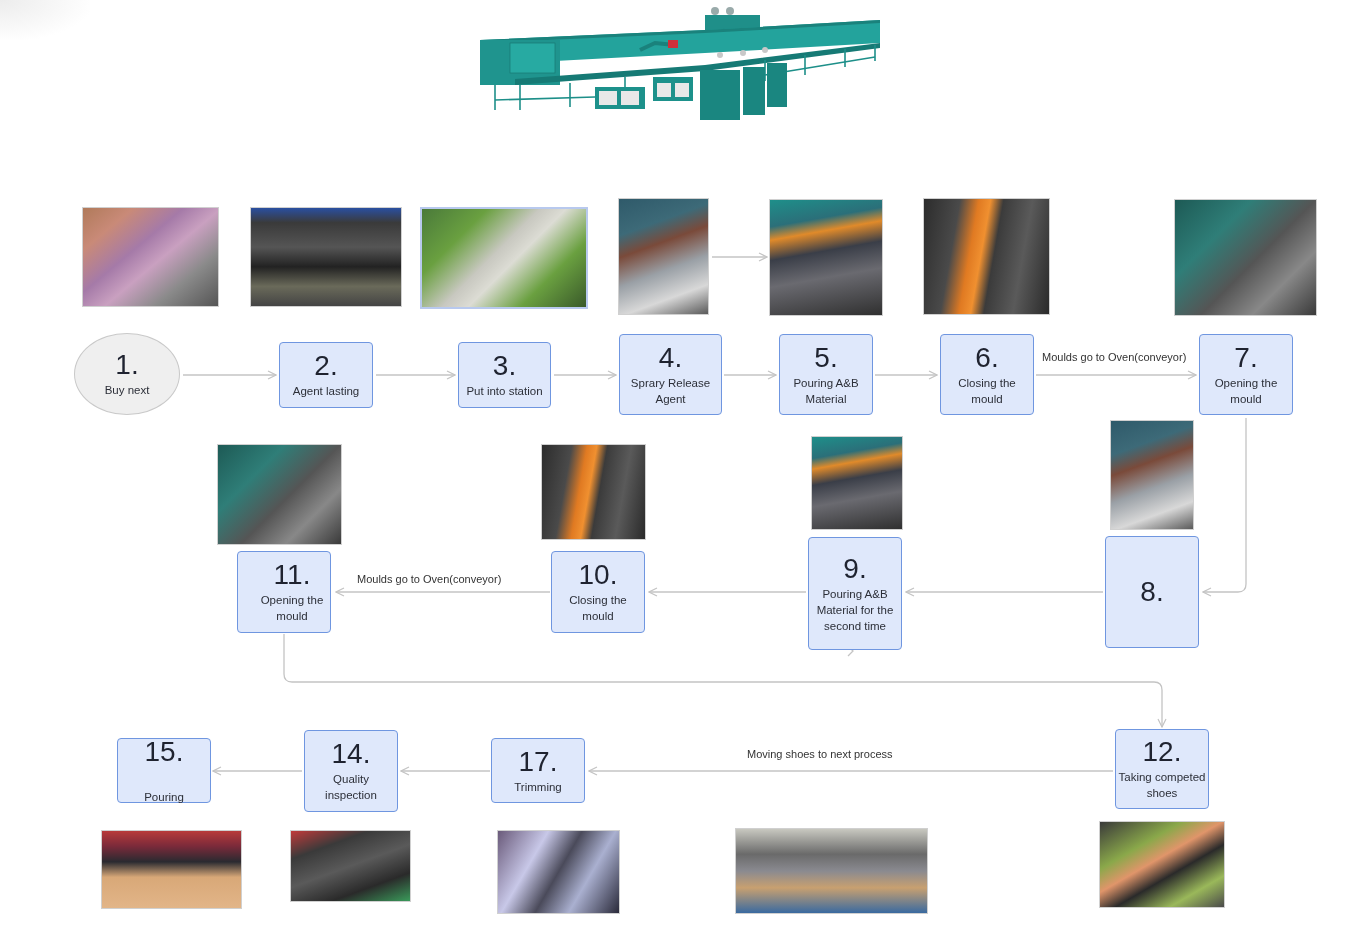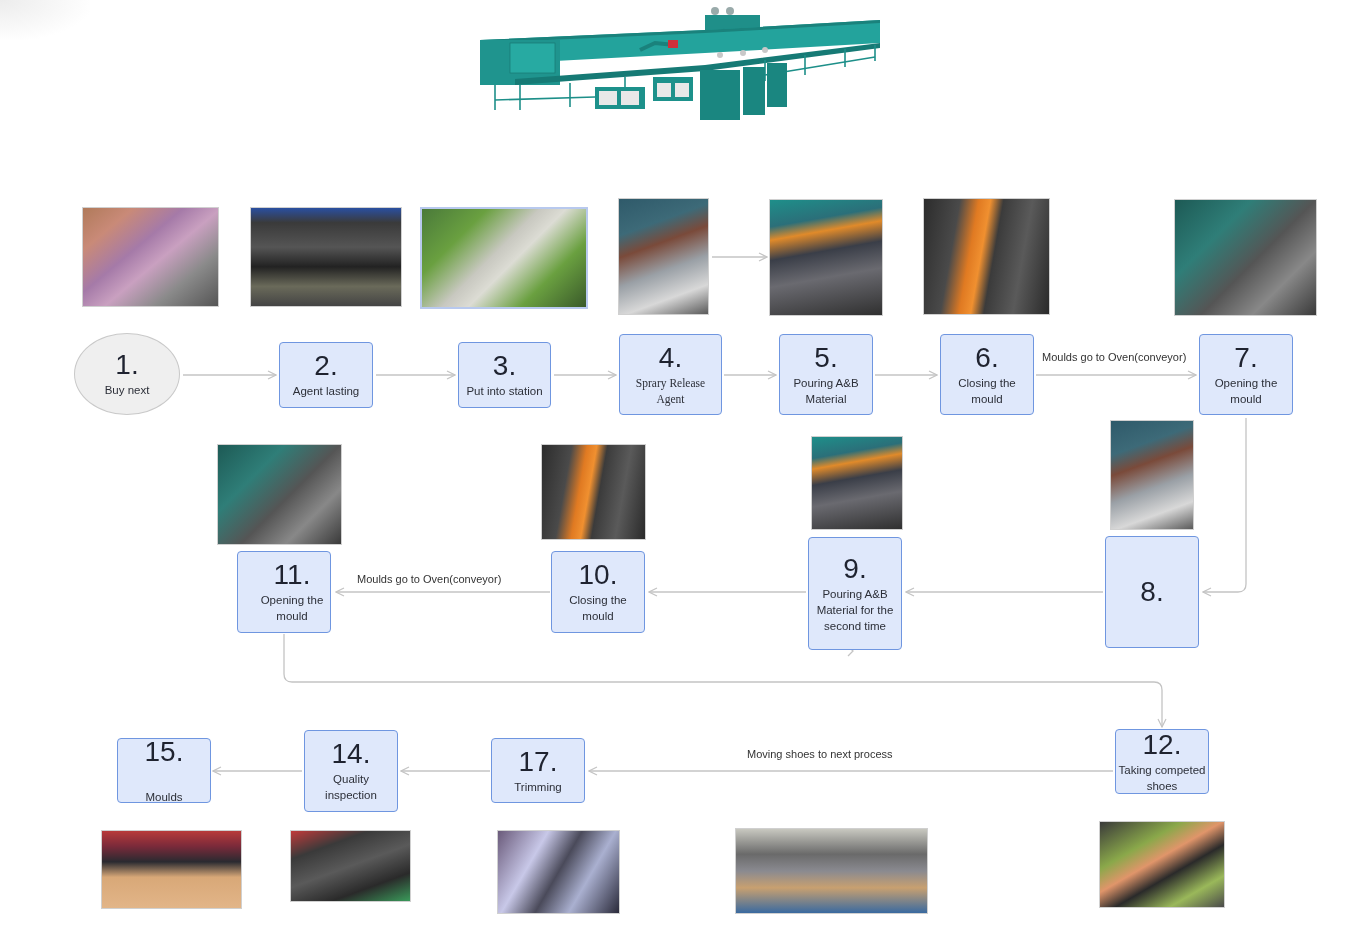--- a/index.html
+++ b/index.html
@@ -162,21 +162,21 @@
 <div class="node" style="left:279px; top:342px; width:94px; height:66px;">
   <span class="num">2.</span>
   <span class="lbl">Agent lasting</span>
 </div>
 <div class="node" style="left:458px; top:342px; width:93px; height:66px;">
   <span class="num">3.</span>
   <span class="lbl">Put into station</span>
 </div>
 <div class="node" style="left:619px; top:334px; width:103px; height:81px;">
   <span class="num">4.</span>
-  <span class="lbl" style="width:84px;font-family:Liberation Serif, serif;">Sprary Release Agent</span>
+  <span class="lbl" style="width:84px;">Sprary Release Agent</span>
 </div>
 <div class="node" style="left:779px; top:334px; width:94px; height:81px;">
   <span class="num">5.</span>
   <span class="lbl" style="width:74px;">Pouring A&amp;B Material</span>
 </div>
 <div class="node" style="left:940px; top:334px; width:94px; height:81px;">
   <span class="num">6.</span>
   <span class="lbl" style="width:70px;">Closing the mould</span>
 </div>
 <div class="node" style="left:1199px; top:334px; width:94px; height:81px;">
@@ -193,28 +193,28 @@
 </div>
 <div class="node" style="left:551px; top:551px; width:94px; height:82px;">
   <span class="num">10.</span>
   <span class="lbl" style="width:70px;">Closing the mould</span>
 </div>
 <div class="node" style="left:237px; top:551px; width:94px; height:82px;padding-left:16px;">
   <span class="num">11.</span>
   <span class="lbl" style="width:74px;">Opening the mould</span>
 </div>
 
-<div class="node" style="left:1115px; top:729px; width:94px; height:65px;">
+<div class="node" style="left:1115px; top:729px; width:94px; height:80px;">
   <span class="num">12.</span>
   <span class="lbl" style="width:90px;">Taking competed shoes</span>
 </div>
 <div class="node" style="left:491px; top:738px; width:94px; height:65px;">
   <span class="num">17.</span>
   <span class="lbl">Trimming</span>
 </div>
 <div class="node" style="left:304px; top:730px; width:94px; height:82px;">
   <span class="num">14.</span>
   <span class="lbl" style="width:70px;">Quality inspection</span>
 </div>
 <div class="node" style="left:117px; top:738px; width:94px; height:65px;gap:20px;">
   <span class="num">15.</span>
-  <span class="lbl">Moulds</span>
+  <span class="lbl">Pouring</span>
 </div>
 
 </body></html>

